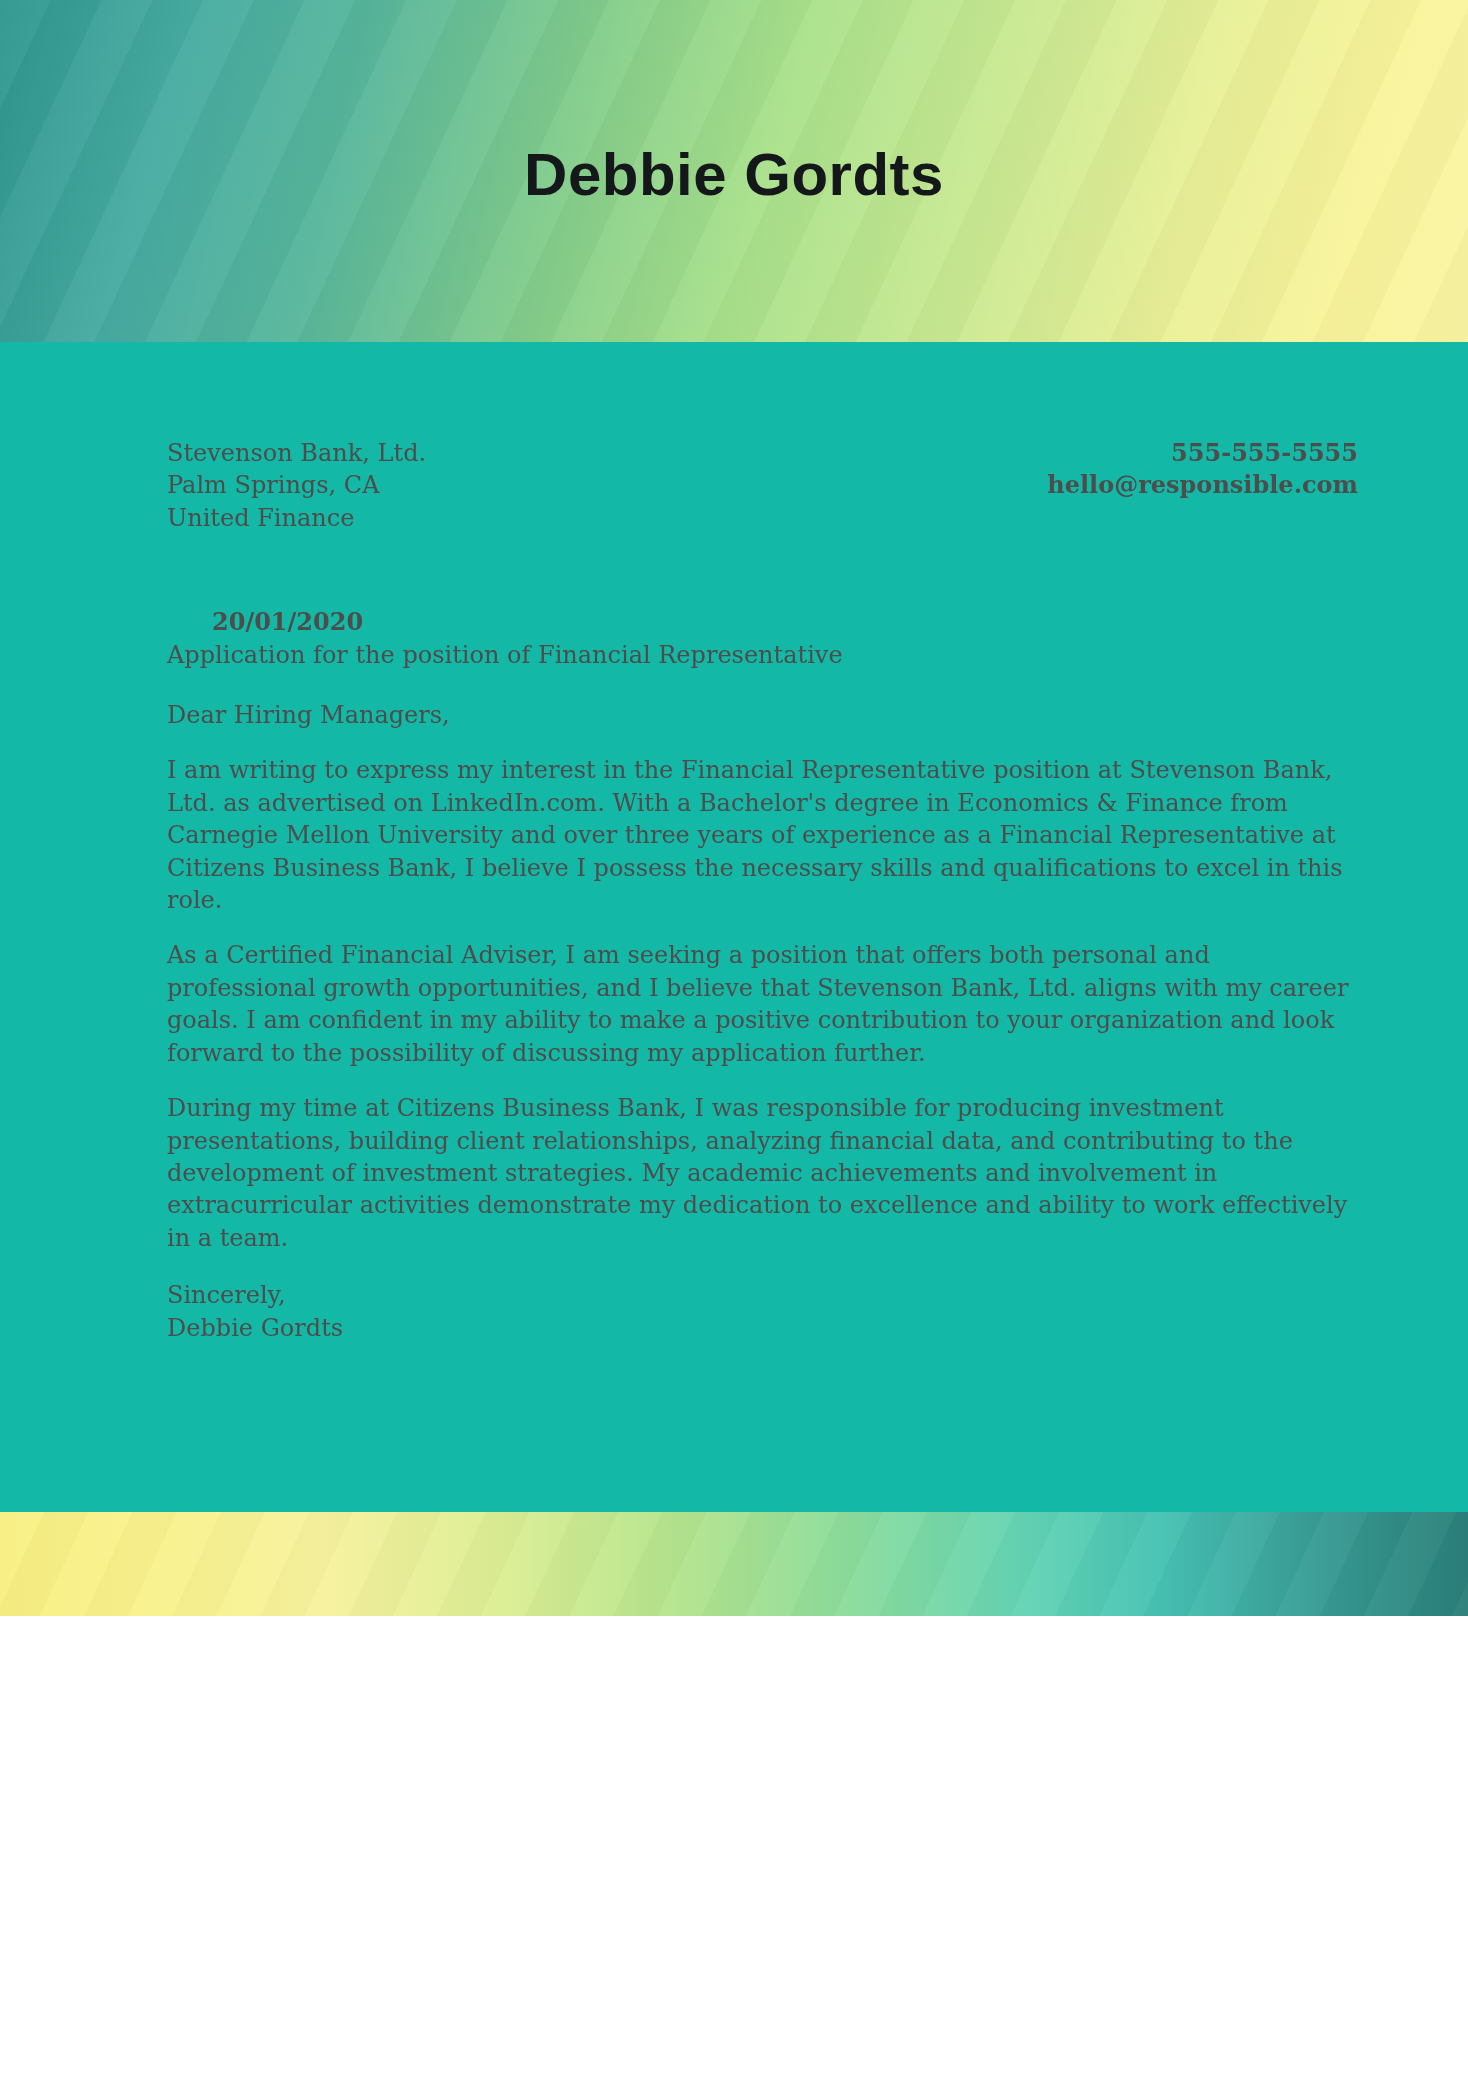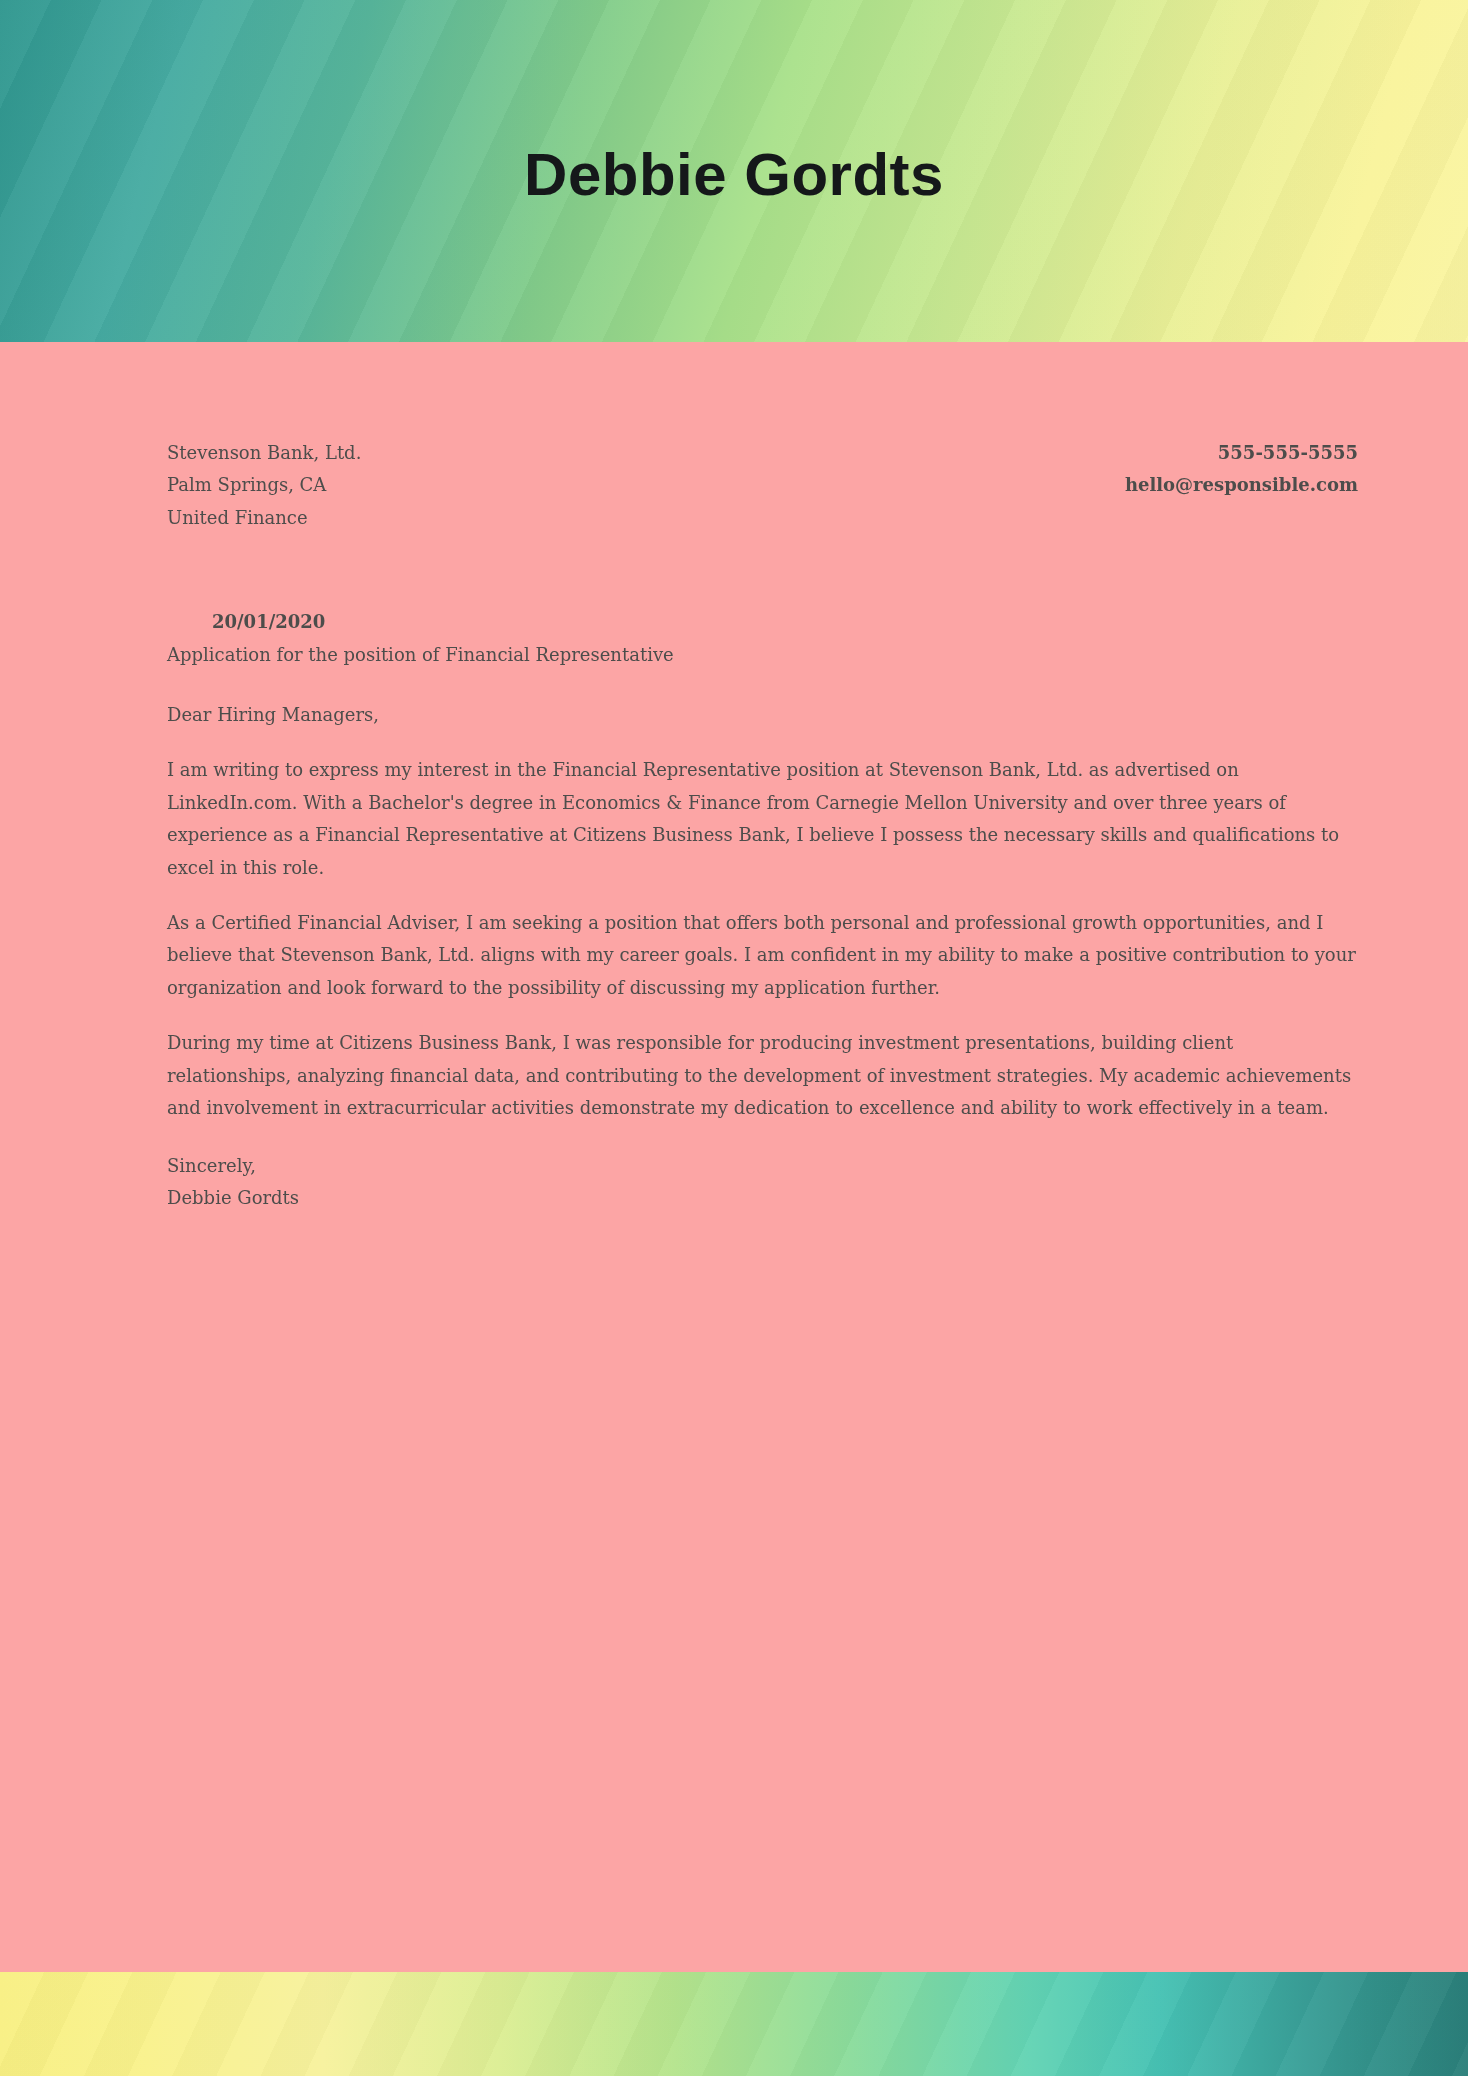--- a/index.html
+++ b/index.html
@@ -3,22 +3,22 @@
 <meta charset="utf-8">
 <style>
   html, body {
     margin: 0;
     padding: 0;
     background: #ffffff;
   }
   .page {
     position: relative;
     width: 1468px;
-    height: 2076px;
-    background: #fca5a5;
+    height: 1616px;
+    background: #14b8a6;
     overflow: hidden;
     font-family: "DejaVu Serif", "Liberation Serif", serif;
     color: #4d4d4b;
   }
 
   
   .hdr {
     position: absolute;
     top: 0; left: 0;
     width: 100%;
@@ -76,21 +76,21 @@
   }
 
   
   .content {
     position: absolute;
     top: 342px;
     left: 0;
     width: 100%;
     box-sizing: border-box;
     padding: 0 110px 0 167px;
-    font-size: 18px;
+    font-size: 24px;
     line-height: 32.4px;
   }
   .addr-row {
     margin-top: 95px;
     display: flex;
     justify-content: space-between;
     align-items: flex-start;
   }
   .contact { text-align: right; font-weight: bold; }
 

